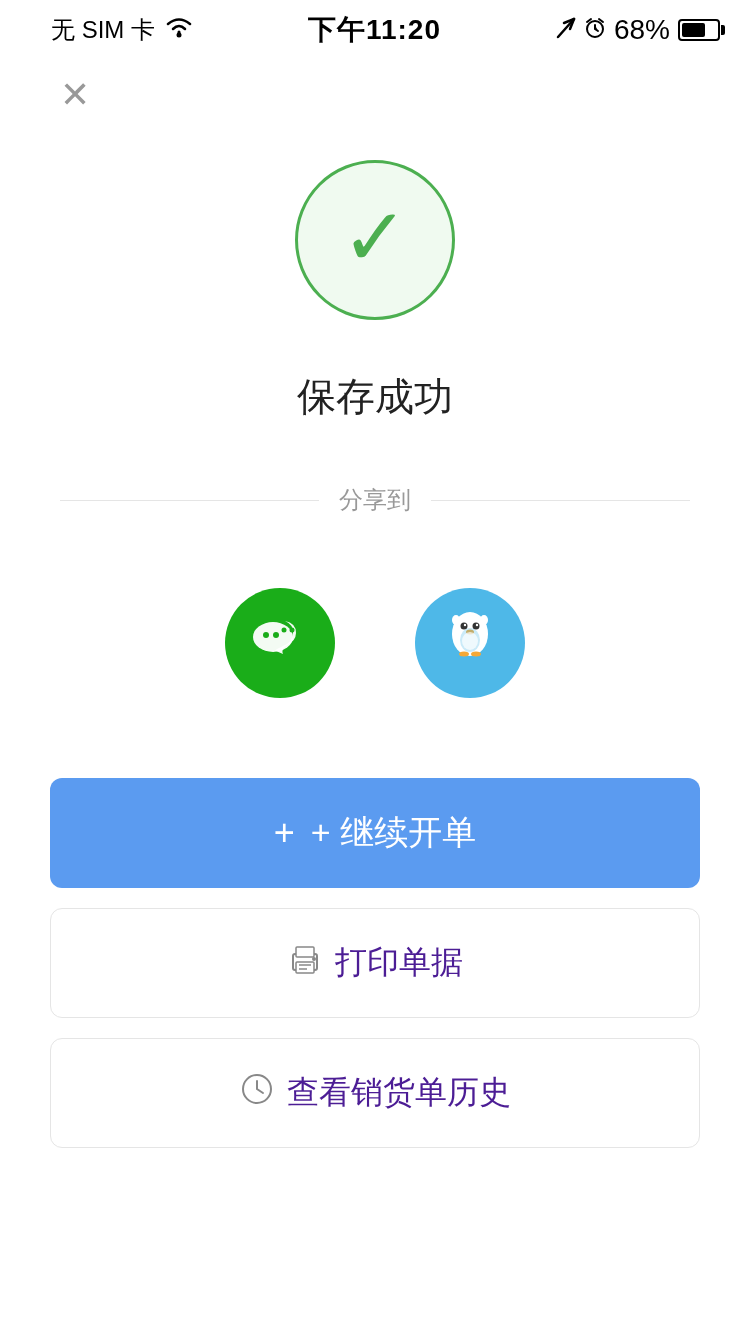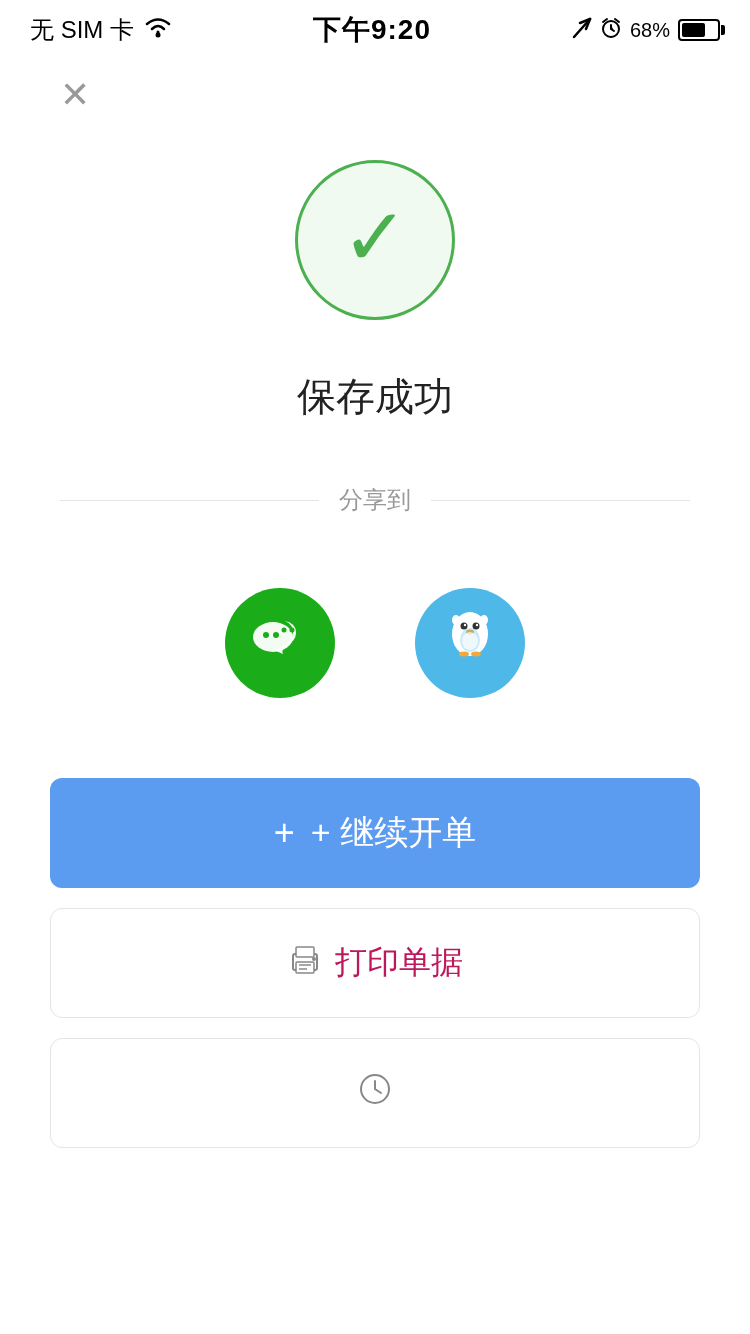--- a/index.html
+++ b/index.html
@@ -24,33 +24,34 @@
       padding: 0 30px;
       font-size: 24px;
       color: #000;
       font-weight: 500;
     }
 
     .status-left {
       display: flex;
       align-items: center;
       gap: 10px;
+      margin-left: 21px;
     }
 
     .status-center {
       font-size: 28px;
       font-weight: 600;
       letter-spacing: 1px;
     }
 
     .status-right {
       display: flex;
       align-items: center;
       gap: 8px;
-      font-size: 20px;
+      font-size: 28px;
     }
 
     .battery-icon {
       width: 42px;
       height: 22px;
       border: 2px solid #000;
       border-radius: 4px;
       position: relative;
       display: inline-flex;
       align-items: center;
@@ -209,21 +210,21 @@
       cursor: pointer;
     }
 
     .btn-secondary {
       width: 100%;
       height: 110px;
       background: #fff;
       border: 1.5px solid #e5e5e5;
       border-radius: 12px;
       font-size: 32px;
-      color: #be185d;
+      color: #4c1d95;
       display: flex;
       align-items: center;
       justify-content: center;
       gap: 12px;
       cursor: pointer;
     }
 
     
     .wechat-icon-inner {
       color: white;
@@ -244,21 +245,21 @@
     <span>无 SIM 卡</span>
     <span>
       <svg width="28" height="22" viewBox="0 0 28 22">
         <path d="M14 18 Q14 14 14 18" stroke="#000" stroke-width="3" fill="none"></path>
         <circle cx="14" cy="19" r="2.5" fill="#000"></circle>
         <path d="M8 13 Q14 7 20 13" stroke="#000" stroke-width="2.5" fill="none" stroke-linecap="round"></path>
         <path d="M3 8 Q14 -1 25 8" stroke="#000" stroke-width="2.5" fill="none" stroke-linecap="round"></path>
       </svg>
     </span>
   </div>
-  <div class="status-center">下午9:20</div>
+  <div class="status-center">下午11:20</div>
   <div class="status-right">
     <span>
       <svg width="20" height="22" viewBox="0 0 20 22">
         <path d="M2 20 L18 2" stroke="#000" stroke-width="2.5" stroke-linecap="round"></path>
         <path d="M18 2 L8 6" stroke="#000" stroke-width="2.5" stroke-linecap="round"></path>
         <path d="M18 2 L14 12" stroke="#000" stroke-width="2.5" stroke-linecap="round"></path>
       </svg>
     </span>
     <span>
       <svg width="22" height="22" viewBox="0 0 22 22">
@@ -351,16 +352,17 @@
       </span>
       <span>打印单据</span>
     </button>
     <button class="btn-secondary">
       <span>
         <svg width="36" height="36" viewBox="0 0 36 36" fill="none">
           <circle cx="18" cy="18" r="14" stroke="#888" stroke-width="2" fill="none"></circle>
           <path d="M18 10 L18 18 L24 22" stroke="#888" stroke-width="2" stroke-linecap="round"></path>
         </svg>
       </span>
+      <span>查看销货单历史</span>
     </button>
   </div>
 
 </div>
 
 </body></html>

